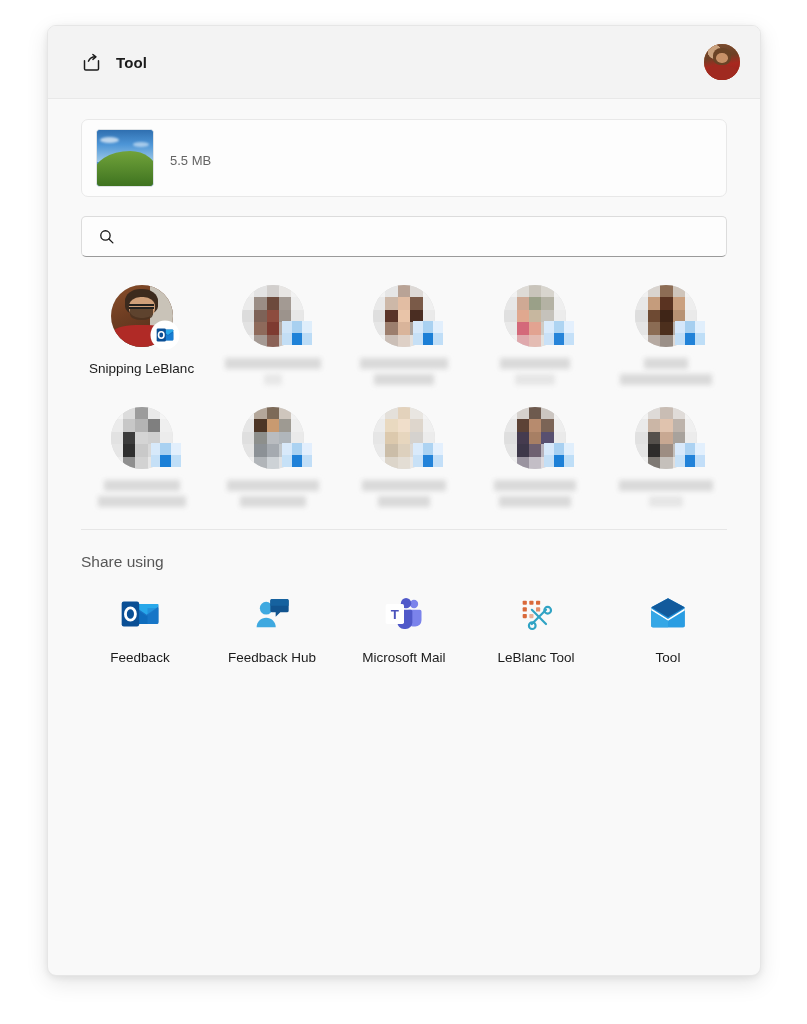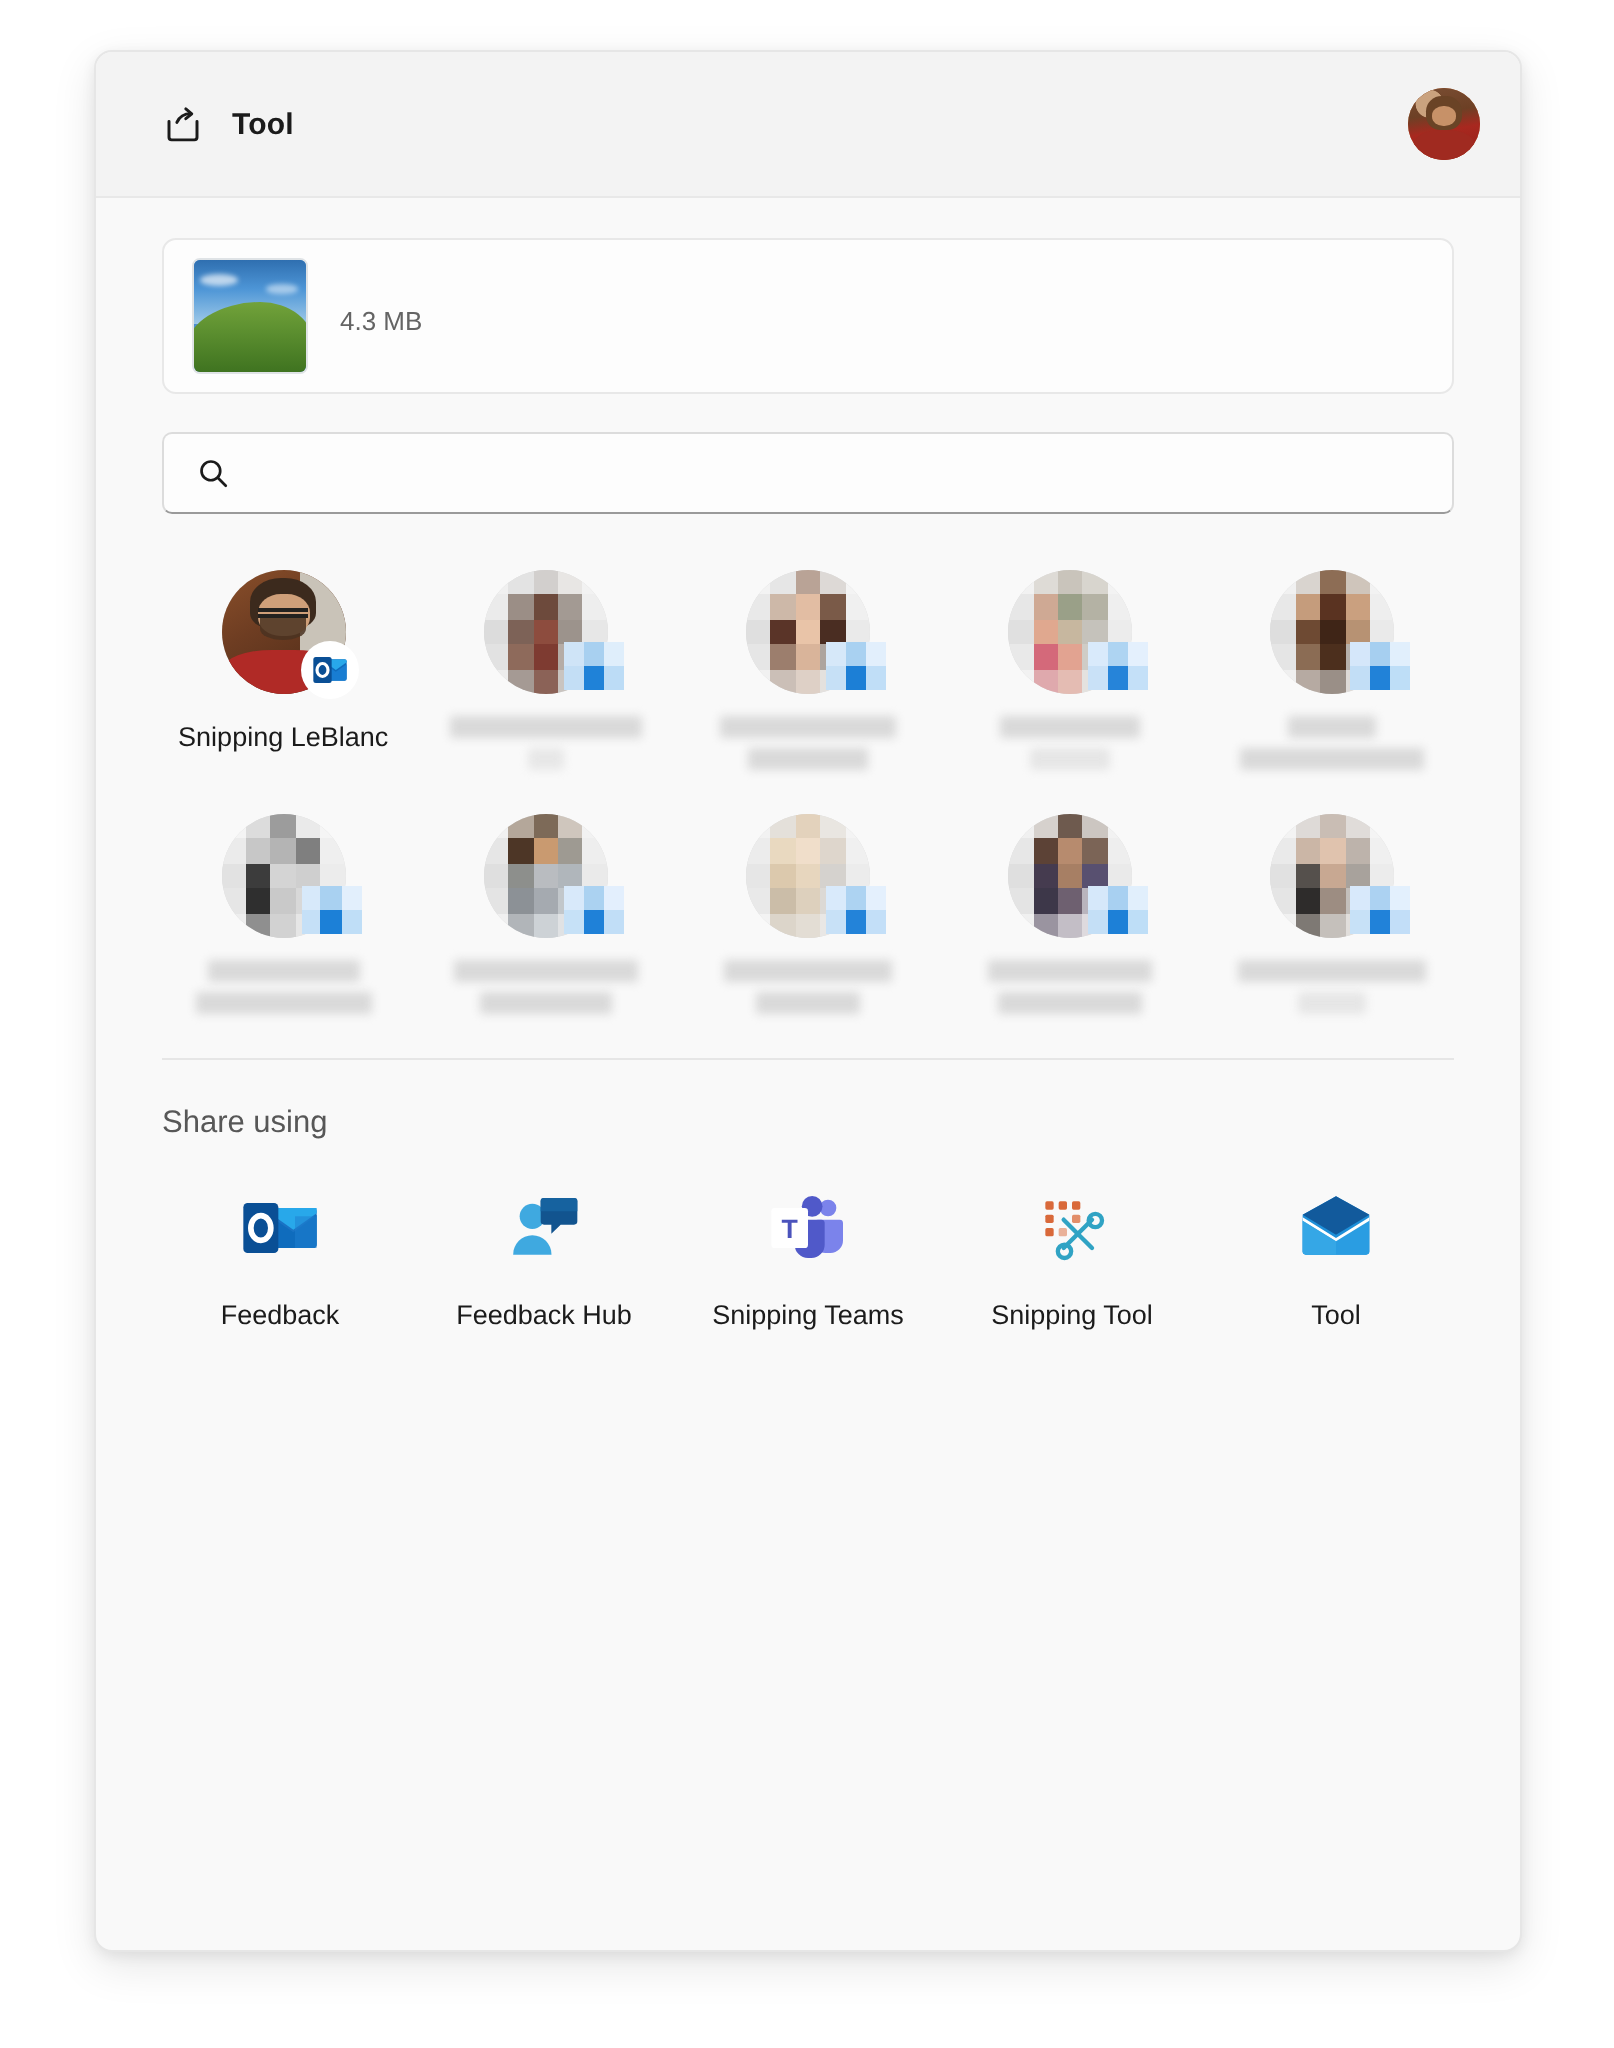--- a/index.html
+++ b/index.html
@@ -353,21 +353,21 @@
     <div class="dlg-body">
 
       <div class="file-card">
         <div class="file-thumb">
           <span class="bliss-sky"></span>
           <span class="bliss-cloud1"></span>
           <span class="bliss-cloud2"></span>
           <span class="bliss-hill"></span>
         </div>
         <div class="file-meta">
-          <div class="file-size">4.3 MB</div>
+          <div class="file-size">5.5 MB</div>
         </div>
       </div>
 
       <div class="search-box">
         <span class="search-icon-wrap">
           <svg width="17" height="17" viewBox="0 0 24 24" fill="none" stroke="#1b1b1b" stroke-width="1.9" stroke-linecap="round">
             <circle cx="10.5" cy="10.5" r="6.6"></circle>
             <path d="M15.4 15.4 21 21"></path>
           </svg>
         </span>
@@ -833,21 +833,21 @@
           <span class="app-icon">
             <svg width="40" height="40" viewBox="0 0 48 48">
               <circle cx="36" cy="12" r="5" fill="#7b83eb"></circle>
               <circle cx="26.5" cy="11" r="6.2" fill="#5059c9"></circle>
               <path d="M30 19h13a2 2 0 0 1 2 2v10.5A7.5 7.5 0 0 1 37.5 39h-3A7.5 7.5 0 0 1 27 31.5V22a3 3 0 0 1 3-3z" fill="#7b83eb"></path>
               <path d="M18 19h14a2 2 0 0 1 2 2v13a8 8 0 0 1-8 8h-2a8 8 0 0 1-8-8V21a2 2 0 0 1 2-2z" fill="#5059c9"></path>
               <rect x="2" y="12" width="22" height="24" rx="2" fill="#ffffff"></rect>
               <text x="13" y="30" font-family="Liberation Sans, sans-serif" font-size="16" font-weight="bold" fill="#4b53bc" text-anchor="middle">T</text>
             </svg>
           </span>
-          <span class="app-label">Snipping Teams</span>
+          <span class="app-label">Microsoft Mail</span>
         </div>
 
         <div class="app-item">
           <span class="app-icon">
             <svg width="40" height="40" viewBox="0 0 48 48">
               <g fill="#d9693a">
                 <rect x="8" y="8" width="5" height="5" rx="1"></rect>
                 <rect x="16" y="8" width="5" height="5" rx="1"></rect>
                 <rect x="24" y="8" width="5" height="5" rx="1"></rect>
                 <rect x="8" y="16" width="5" height="5" rx="1"></rect>
@@ -856,21 +856,21 @@
                 <rect x="16" y="24" width="5" height="5" rx="1" opacity=".5"></rect>
               </g>
               <g stroke="#30a3c4" stroke-width="2.6" fill="none" stroke-linecap="round">
                 <path d="M19 19 36 36"></path>
                 <path d="M36 19 19 36"></path>
               </g>
               <circle cx="38" cy="19.5" r="4" fill="none" stroke="#30a3c4" stroke-width="2.6"></circle>
               <circle cx="19.5" cy="38" r="4" fill="none" stroke="#30a3c4" stroke-width="2.6"></circle>
             </svg>
           </span>
-          <span class="app-label">Snipping Tool</span>
+          <span class="app-label">LeBlanc Tool</span>
         </div>
 
         <div class="app-item">
           <span class="app-icon">
             <svg width="40" height="40" viewBox="0 0 48 48">
               <path d="M4 16 24 5l20 11v22a2 2 0 0 1-2 2H6a2 2 0 0 1-2-2z" fill="#1e8fd8"></path>
               <path d="M4 16 24 5l20 11-20 12z" fill="#125a9c"></path>
               <path d="M4 18.5 24 31l20-12.5V38a2 2 0 0 1-2 2H6a2 2 0 0 1-2-2z" fill="#2a9de2"></path>
               <path d="M4 17.5 24 30 44 17.5v2.2L24 32 4 19.7z" fill="#ffffff"></path>
               <path d="M4 38V19.7L24 32v8H6a2 2 0 0 1-2-2z" fill="#37a9e6" opacity=".85"></path>

